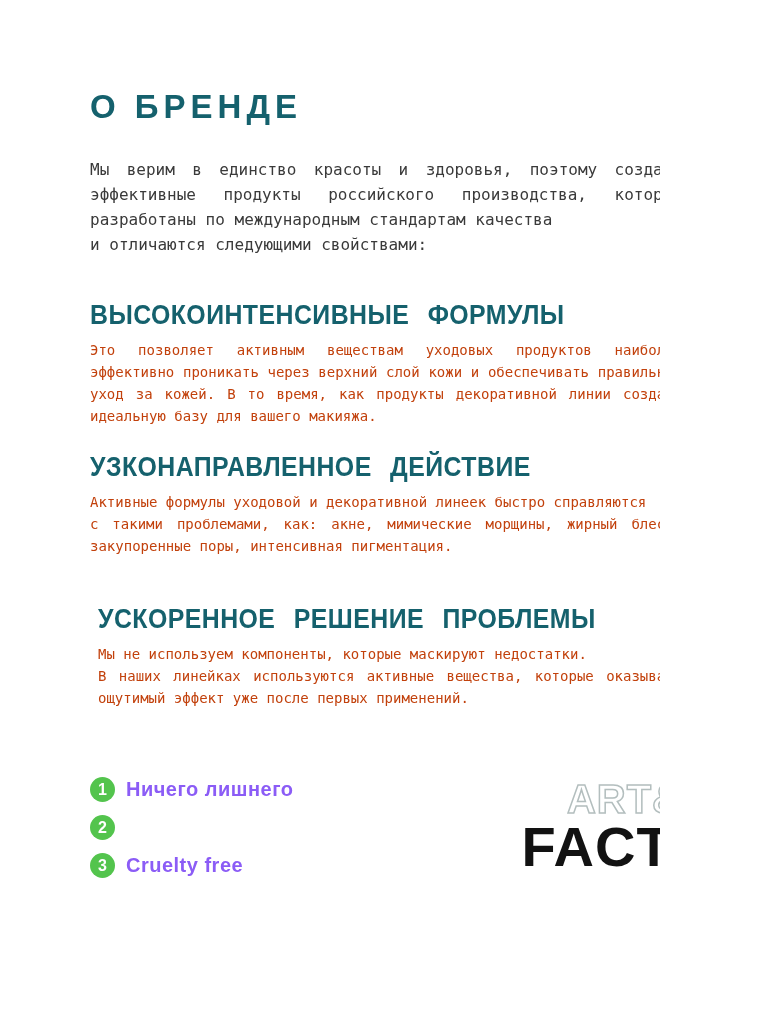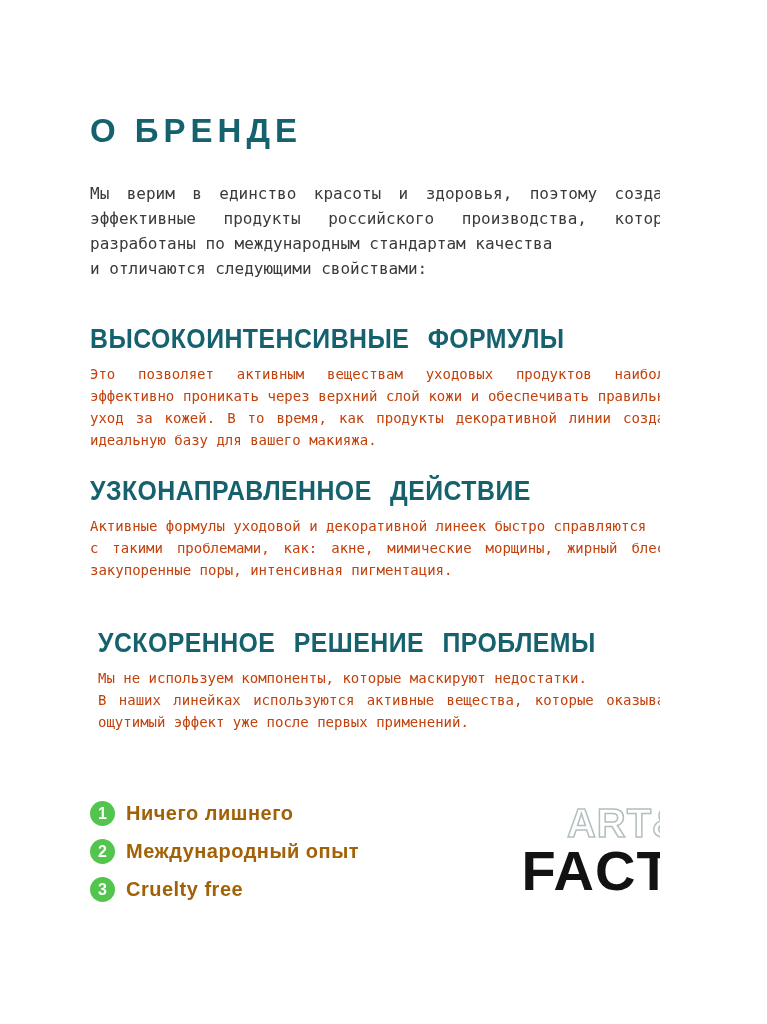--- a/index.html
+++ b/index.html
@@ -6,21 +6,21 @@
     margin: 0;
     padding: 0;
     background: #ffffff;
   }
   .page {
     position: relative;
     width: 660px;
     height: 1024px;
     background: #ffffff;
     box-sizing: border-box;
-    padding: 114px 85px 0 90px;
+    padding: 90px 85px 0 90px;
     font-family: "DejaVu Sans Mono", monospace;
     overflow: hidden;
   }
   .content {
     width: 592px;
   }
   h1.page-title {
     font-family: "Liberation Sans", sans-serif;
     font-weight: bold;
     font-size: 33px;
@@ -91,21 +91,21 @@
     display: flex;
     align-items: center;
     justify-content: center;
     flex: 0 0 auto;
   }
   .feature-label {
     font-family: "Liberation Sans", sans-serif;
     font-weight: bold;
     font-size: 20px;
     letter-spacing: 0.5px;
-    color: #a16207;
+    color: #8b5cf6;
     margin-left: 11px;
     white-space: nowrap;
   }
   .logo {
     text-align: right;
     margin-top: 3px;
     font-family: "Liberation Sans", sans-serif;
     font-weight: bold;
     user-select: none;
   }
@@ -154,21 +154,20 @@
 
     <div class="bottom-row">
 
       <ul class="features">
         <li>
           <span class="feature-num">1</span>
           <span class="feature-label">Ничего лишнего</span>
         </li>
         <li>
           <span class="feature-num">2</span>
-          <span class="feature-label">Международный опыт</span>
         </li>
         <li>
           <span class="feature-num">3</span>
           <span class="feature-label">Cruelty free</span>
         </li>
       </ul>
 
       <div class="logo">
         <div class="logo-outline">ART&amp;</div>
         <div class="logo-solid">FACT.</div>

